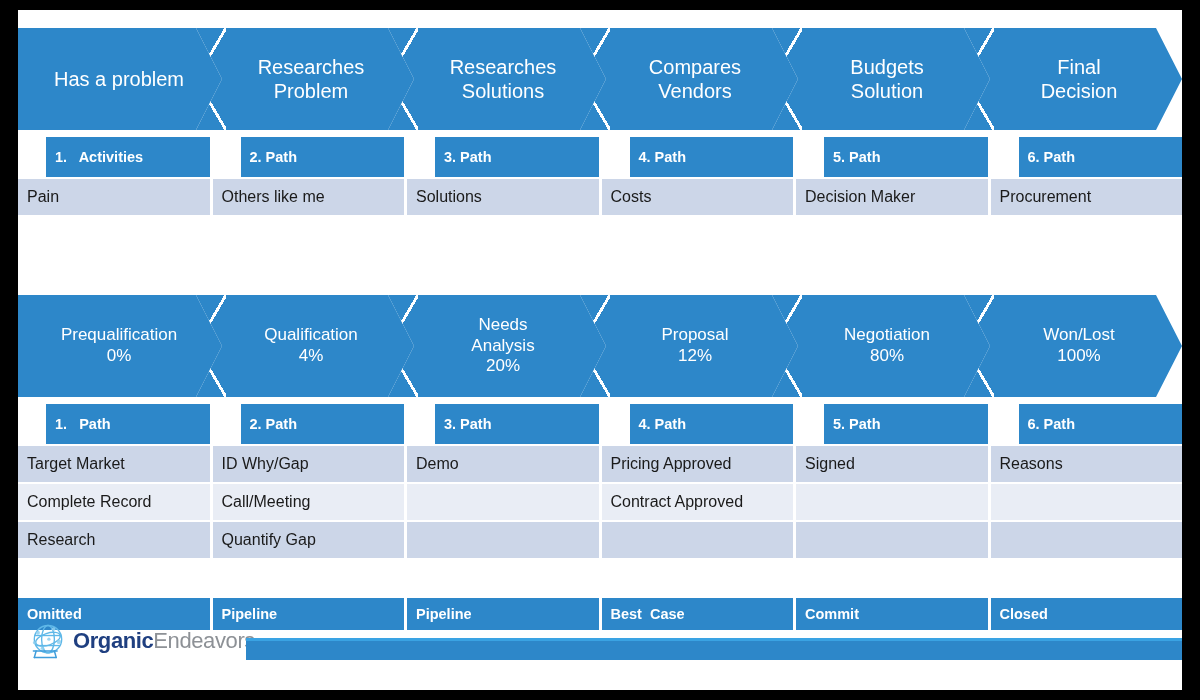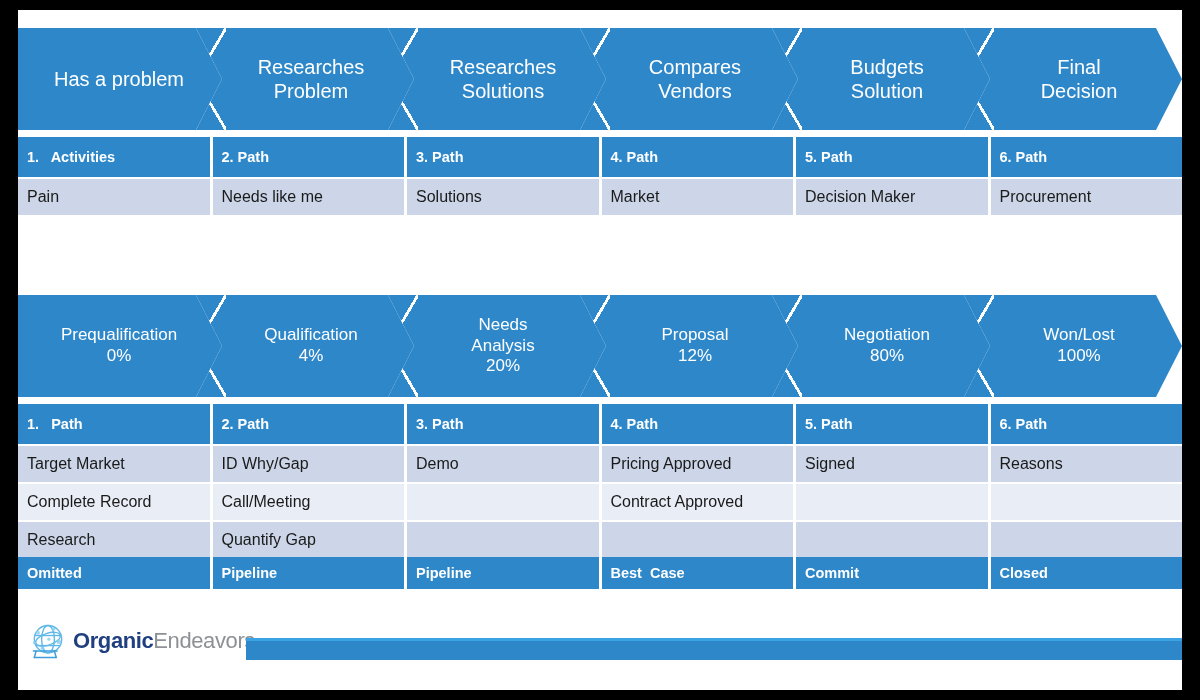--- a/index.html
+++ b/index.html
@@ -77,34 +77,35 @@
   .grid {
     position: absolute;
     left: 0;
     width: 1164px;
     display: grid;
     grid-template-columns: repeat(6, 1fr);
     column-gap: 3px;
   }
   .grid.table-one { top: 127px; }
   .grid.table-two { top: 394px; border-radius: 10px; }
-  .grid.footer-row { top: 547px; border-radius: 7px; }
+  .grid.footer-row { top: 588px; border-radius: 7px; }
 
   .col { display: flex; flex-direction: column; row-gap: 2px; }
 
   .hcell {
     background: #2d87c9;
     color: #ffffff;
     font-size: 14.5px;
     font-weight: bold;
     height: 40px;
     display: flex;
     align-items: center;
     padding: 0 9px;
     white-space: pre;
+    margin-left: 28px;
   }
 
   .cell {
     background: #ccd6e8;
     color: #1a1a1a;
     font-size: 16px;
     height: 36px;
     display: flex;
     align-items: center;
     padding: 0 9px;
@@ -185,29 +186,29 @@
     </div>
   </div>
 
   <div class="grid table-one">
     <div class="col">
       <div class="hcell">1.   Activities</div>
       <div class="cell">Pain</div>
     </div>
     <div class="col">
       <div class="hcell">2. Path</div>
-      <div class="cell">Needs like me</div>
+      <div class="cell">Others like me</div>
     </div>
     <div class="col">
       <div class="hcell">3. Path</div>
       <div class="cell">Solutions</div>
     </div>
     <div class="col">
       <div class="hcell">4. Path</div>
-      <div class="cell">Market</div>
+      <div class="cell">Costs</div>
     </div>
     <div class="col">
       <div class="hcell">5. Path</div>
       <div class="cell">Decision Maker</div>
     </div>
     <div class="col">
       <div class="hcell">6. Path</div>
       <div class="cell">Procurement</div>
     </div>
   </div>

